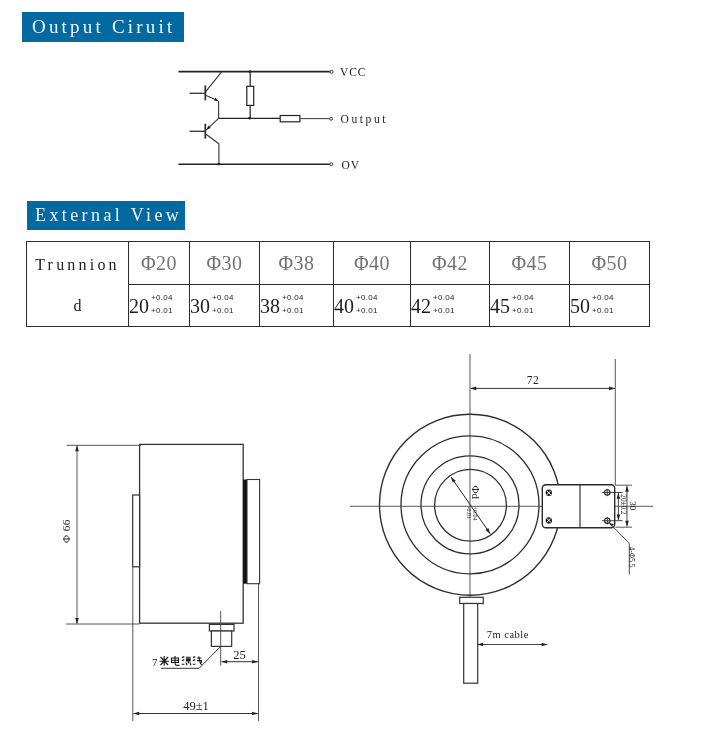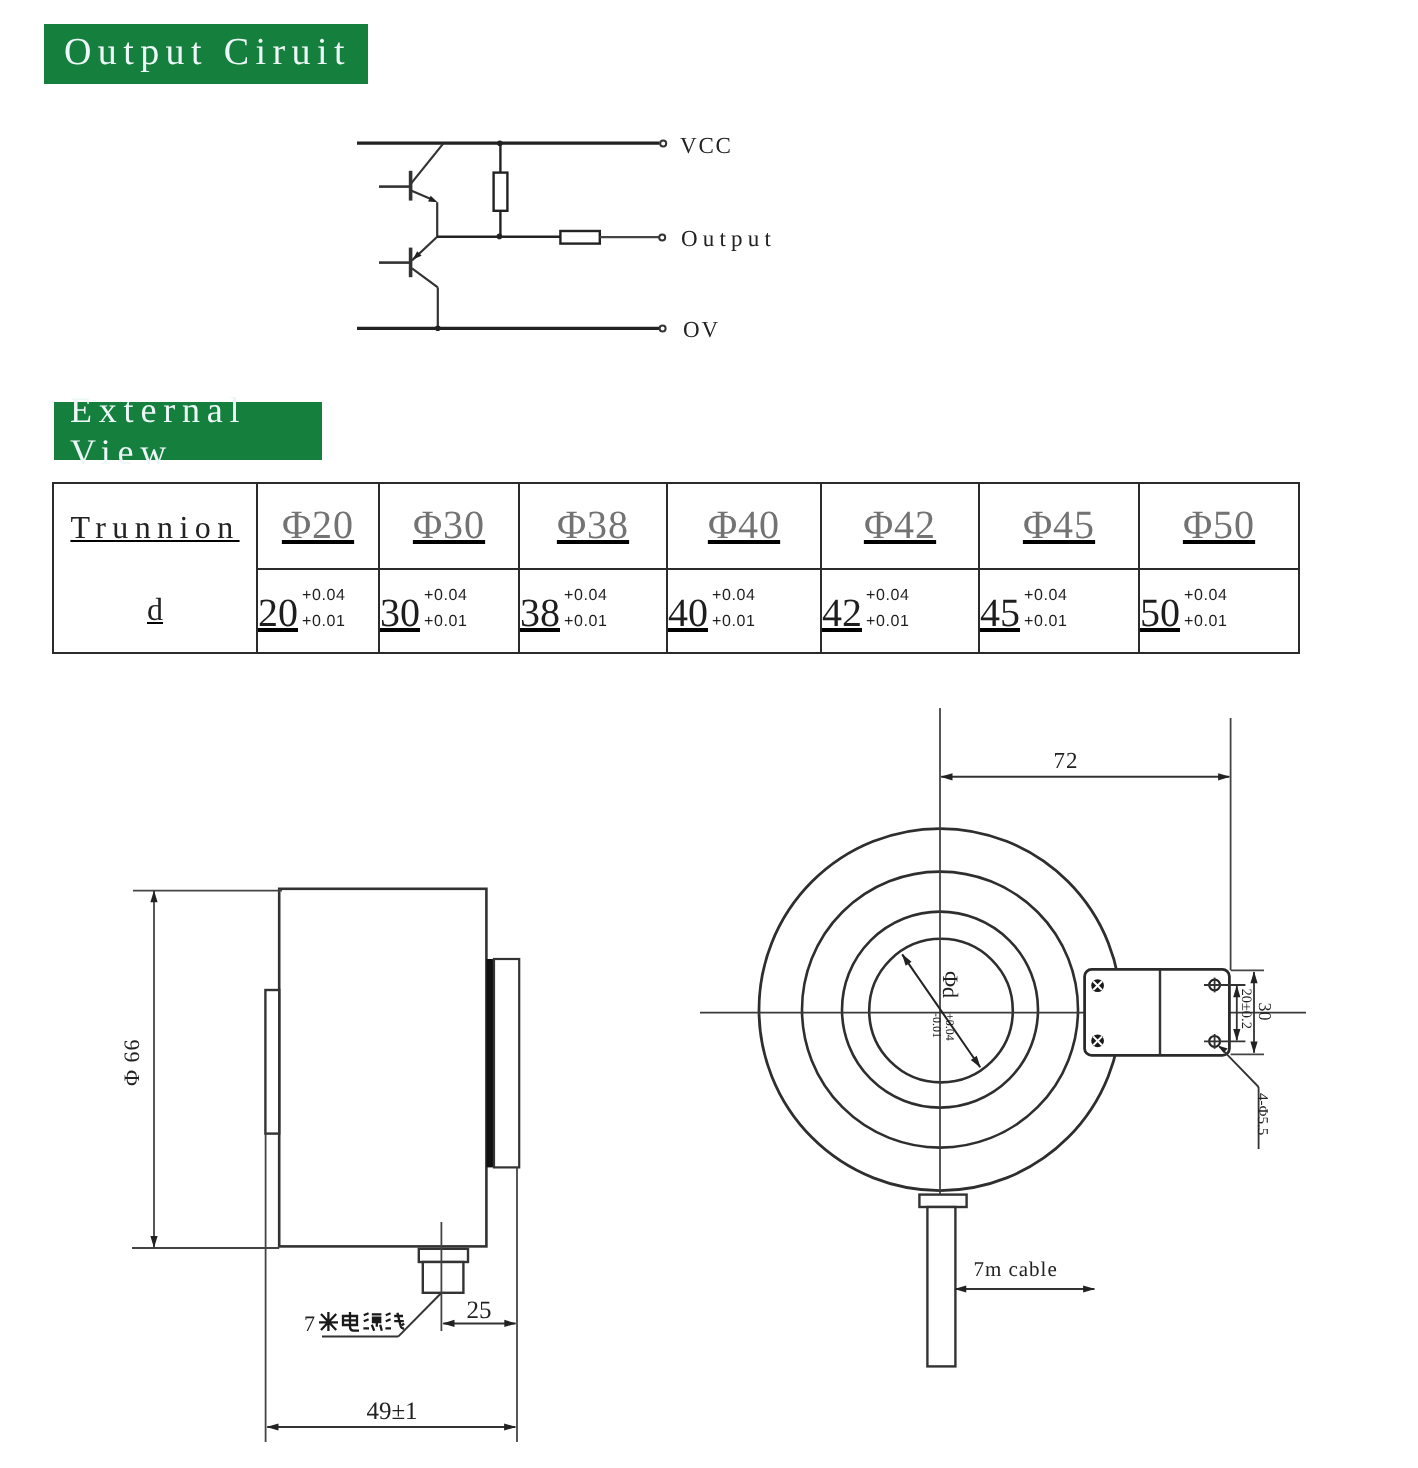--- a/index.html
+++ b/index.html
@@ -1,19 +1,19 @@
 <!DOCTYPE html>
 <html><head>
 <meta charset="utf-8">
 <style>
   html,body{margin:0;padding:0;background:#ffffff;}
   body{width:709px;height:734px;position:relative;overflow:hidden;
        font-family:"Liberation Serif",serif;}
-  .abs{position:absolute;text-decoration:underline;}
-  .hdr{position:absolute;background:#15803d;color:#edf7f8;
+  .abs{position:absolute;}
+  .hdr{position:absolute;background:#0369a1;color:#edf7f8;
        font-family:"Liberation Serif",serif;display:flex;align-items:center;}
   svg{position:absolute;overflow:visible;}
   svg text{font-family:"Liberation Serif",serif;fill:#222;}
 </style>
 </head>
 <body>
 
 <div class="hdr" style="left:22px;top:12px;width:162px;height:30px;font-size:19px;letter-spacing:3.2px;padding-left:10px;box-sizing:border-box;">Output Ciruit</div>
 
 <svg style="left:150px;top:55px;" width="270" height="125" viewBox="0 0 270 125">
@@ -67,21 +67,21 @@
   <text x="190.5" y="68" font-family="Liberation Mono" font-size="11.5" letter-spacing="2.6">Output</text>
 
   <g>
     <line x1="28.5" y1="109.2" x2="179.8" y2="109.2" stroke="#222" stroke-width="1.6"></line>
     <circle cx="181.3" cy="109.2" r="1.5" fill="none" stroke="#333" stroke-width="1"></circle>
   </g>
 
   <text x="191.5" y="113.7" font-family="Liberation Mono" font-size="11.5" letter-spacing="0.9">OV</text>
 </svg>
 
-<div class="hdr" style="left:27px;top:201px;width:134px;height:29px;font-size:18px;letter-spacing:3.4px;padding-left:8px;box-sizing:border-box;">External View</div>
+<div class="hdr" style="left:27px;top:201px;width:158px;height:29px;font-size:18px;letter-spacing:3.4px;padding-left:8px;box-sizing:border-box;">External View</div>
 
 <table class="abs" style="left:26px;top:241px;border-collapse:collapse;table-layout:fixed;width:623px;" cellspacing="0">
   <colgroup>
       <col style="width:102px">
       <col style="width:61px">
       <col style="width:70px">
       <col style="width:74px">
       <col style="width:77px">
       <col style="width:79px">
       <col style="width:80px">

